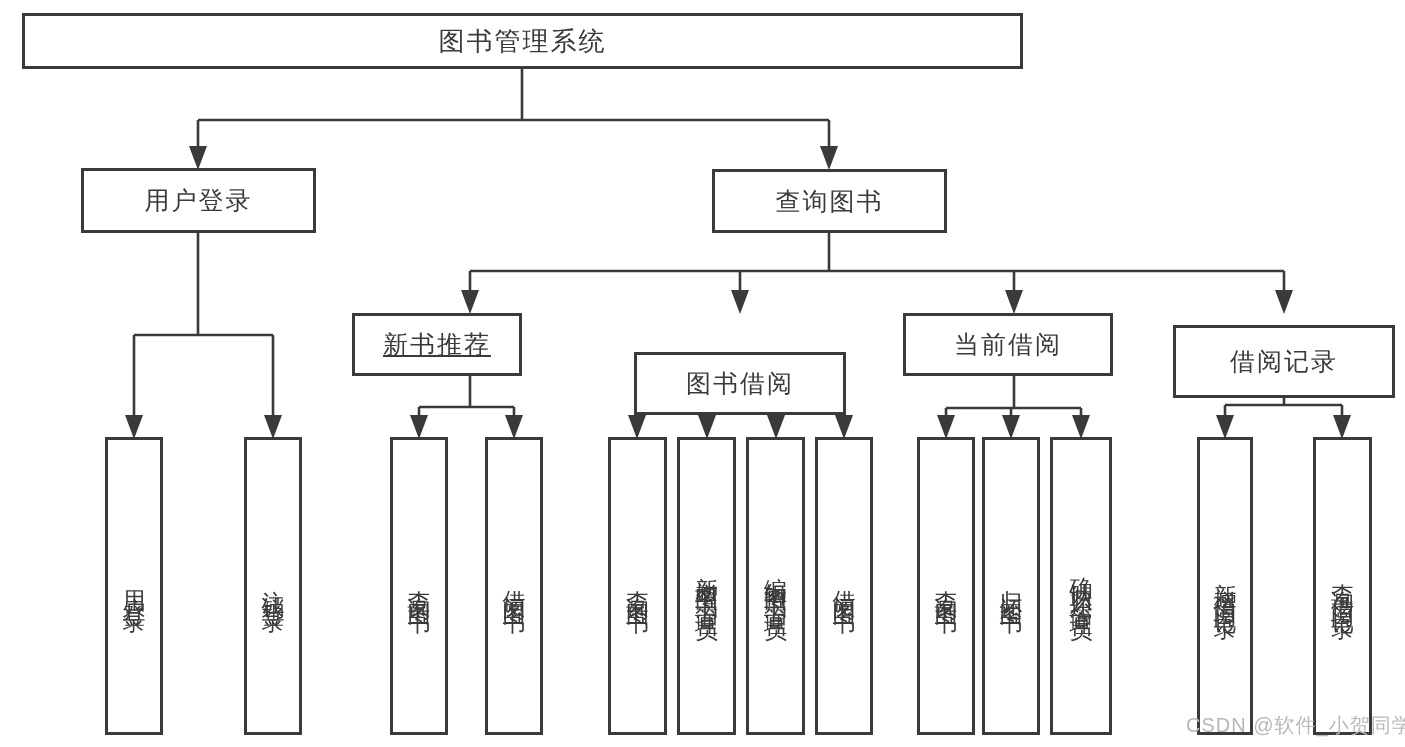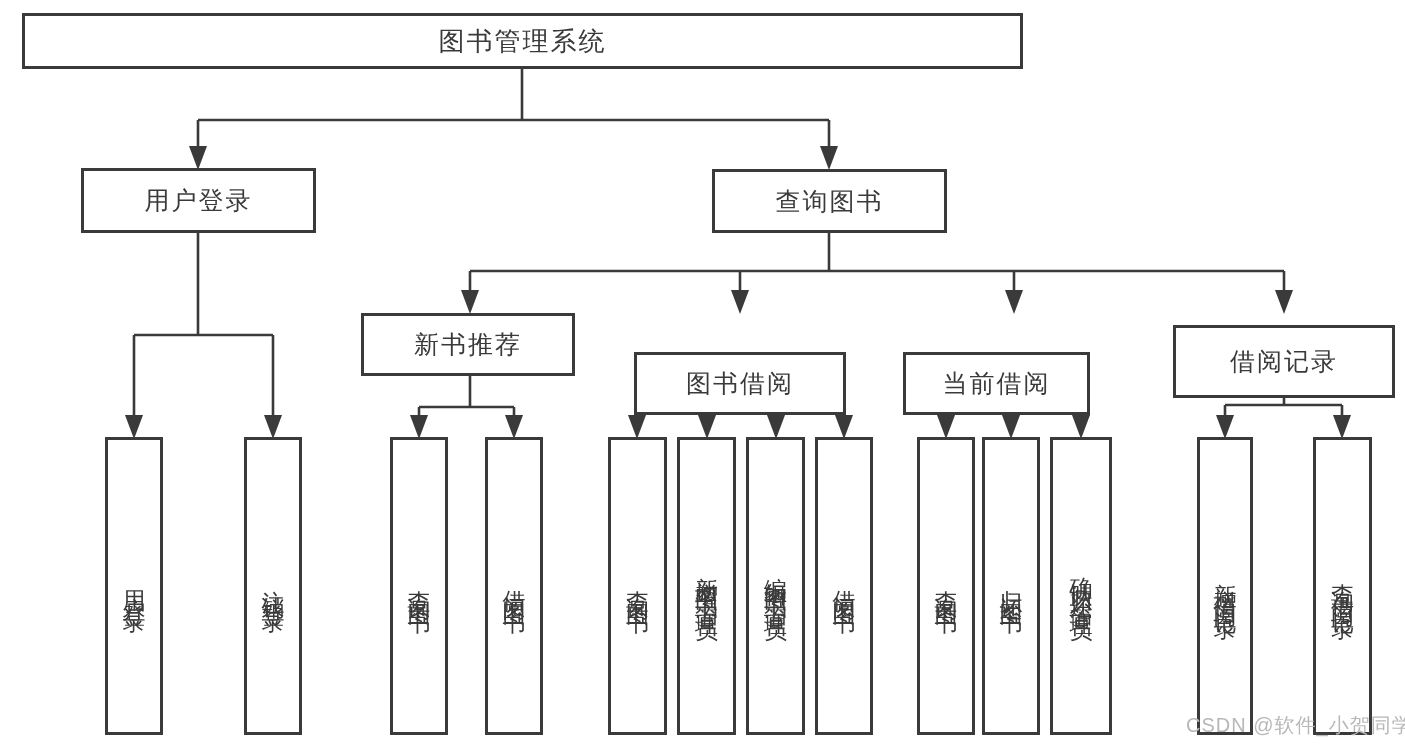--- a/index.html
+++ b/index.html
@@ -127,27 +127,27 @@
     <span>图书管理系统</span>
   </div>
 
   <div class="box" style="left:81px;top:168px;width:235px;height:65px;">
     <span>用户登录</span>
   </div>
   <div class="box" style="left:712px;top:169px;width:235px;height:64px;">
     <span>查询图书</span>
   </div>
 
-  <div class="box" style="left:361px;top:313px;width:214px;height:63px;">
+  <div class="box" style="left:352px;top:313px;width:170px;height:63px;text-decoration:underline;">
     <span>新书推荐</span>
   </div>
   <div class="box" style="left:634px;top:313px;width:212px;height:63px;margin-top:39px;">
     <span>图书借阅</span>
   </div>
-  <div class="box" style="left:903px;top:313px;width:187px;height:63px;margin-top:39px;">
+  <div class="box" style="left:903px;top:313px;width:210px;height:63px;">
     <span>当前借阅</span>
   </div>
   <div class="box" style="left:1173px;top:325px;width:222px;height:73px;">
     <span>借阅记录</span>
   </div>
 
   <div class="vbox" style="left:105px;width:58px;">
     <span>用户登录</span>
   </div>
   <div class="vbox" style="left:244px;width:58px;">

